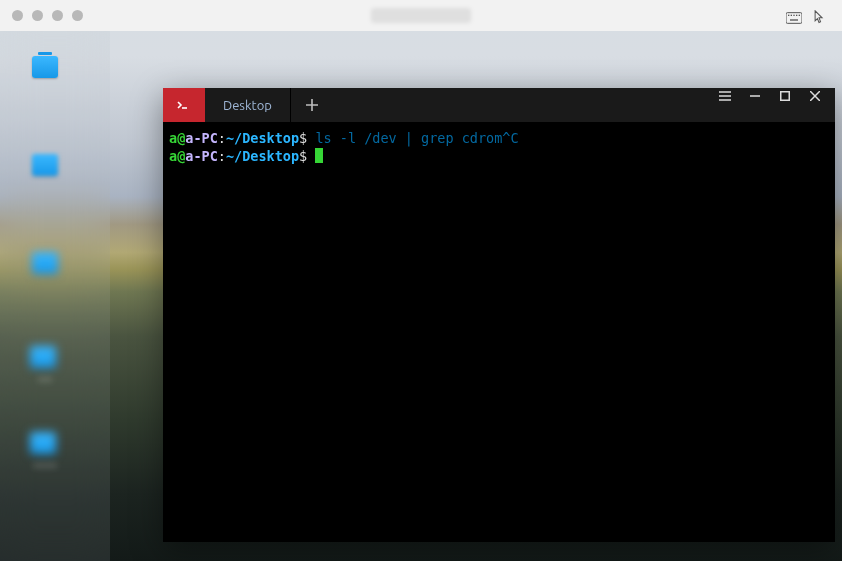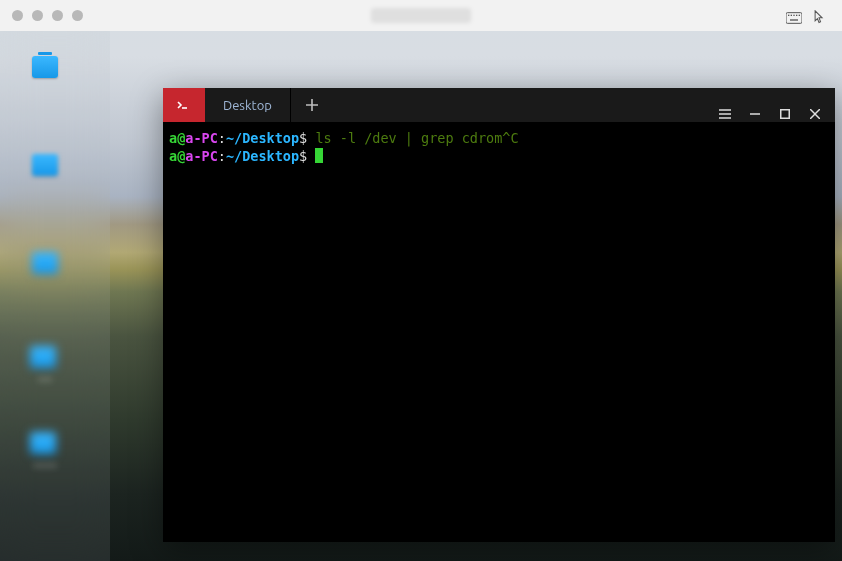--- a/index.html
+++ b/index.html
@@ -57,21 +57,21 @@
     .terminal {
       position: absolute;
       left: 163px; top: 88px;
       width: 672px; height: 454px;
       background: #000;
       display: flex; flex-direction: column;
       box-shadow: 0 8px 30px rgba(0,0,0,.4);
     }
     .term-tabs {
       height: 34px; background: #1a1a1a;
-      display: flex; align-items: flex-end;
+      display: flex; align-items: flex-start;
     }
     .tab-icon {
       width: 42px; height: 34px; background: #c6262e;
       display: flex; align-items: center; justify-content: center;
       color: #fff; font-size: 12px; font-family: monospace;
     }
     .tab {
       height: 34px; display: flex; align-items: center;
       padding: 0 18px; color: #9fb7d6; font-size: 13px;
       border-right: 1px solid #000;
@@ -82,24 +82,24 @@
     .wctrl { width:16px; height:16px; display:flex; align-items:center; justify-content:center; cursor:pointer; font-size:12px;}
 
     .term-body {
       flex:1; padding: 8px 6px;
       font-family: "DejaVu Sans Mono","Menlo","Consolas",monospace;
       font-size: 13.5px; line-height: 1.3;
       color:#dcdcdc;
     }
     .line { white-space: pre; }
     .user { color:#36d636; font-weight:bold;}
-    .host { color:#d946ef; font-weight:bold;}
+    .host { color:#c4b5fd; font-weight:bold;}
     .path { color:#2bb6ff; font-weight:bold;margin-top:22px;}
     .sep  { color:#dcdcdc;}
-    .cmd  { color:#4d7c0f;}
+    .cmd  { color:#0369a1;}
     .cursor { display:inline-block; width:8px; height:15px; background:#36d636; vertical-align:-2px;}
   </style>
 </head>
 <body>
 
 <div class="desktop">
   <div class="dock-strip"></div>
 
   <div class="topbar">
     <div class="traffic">

